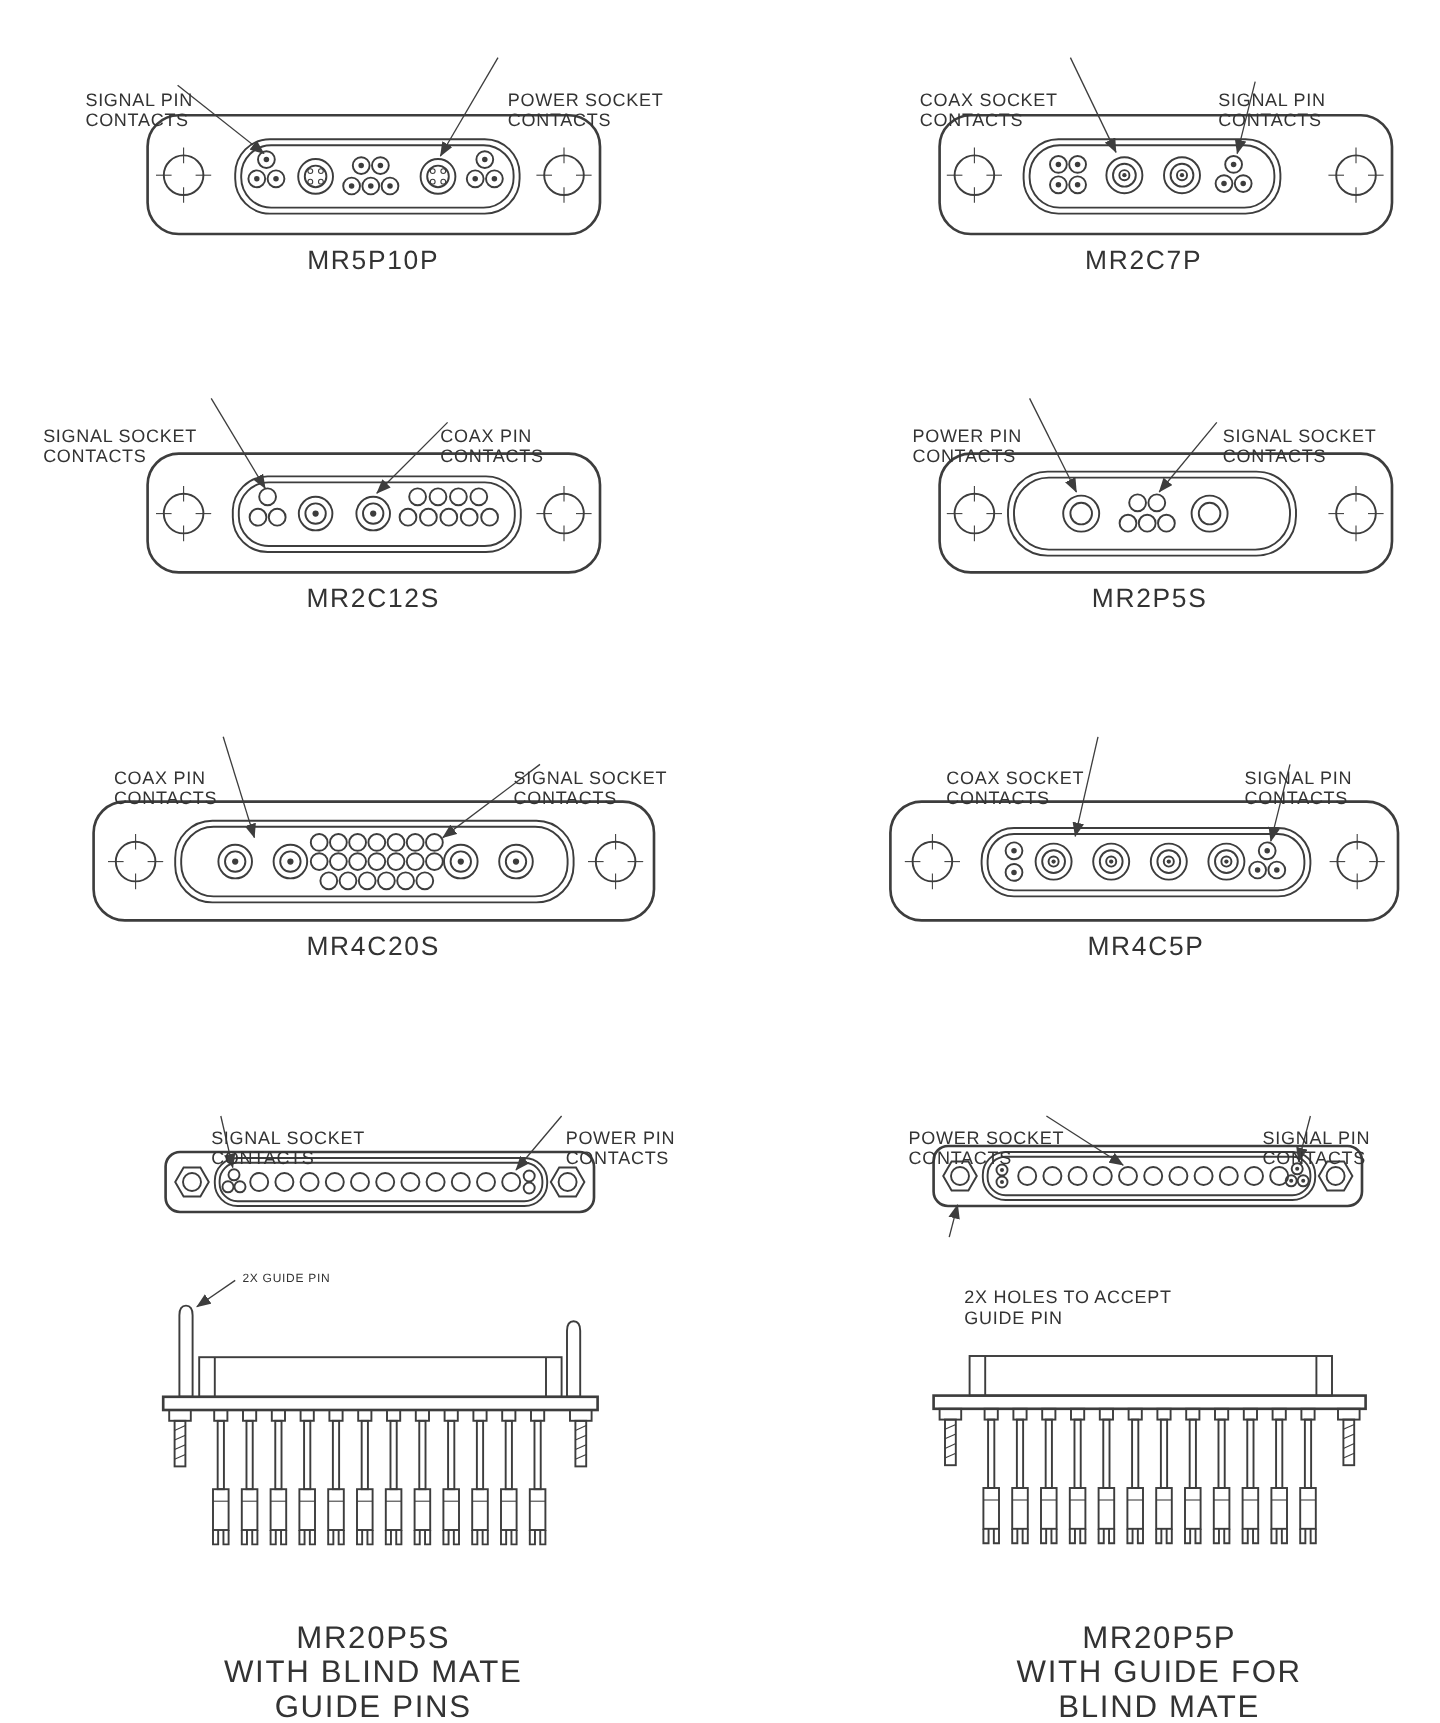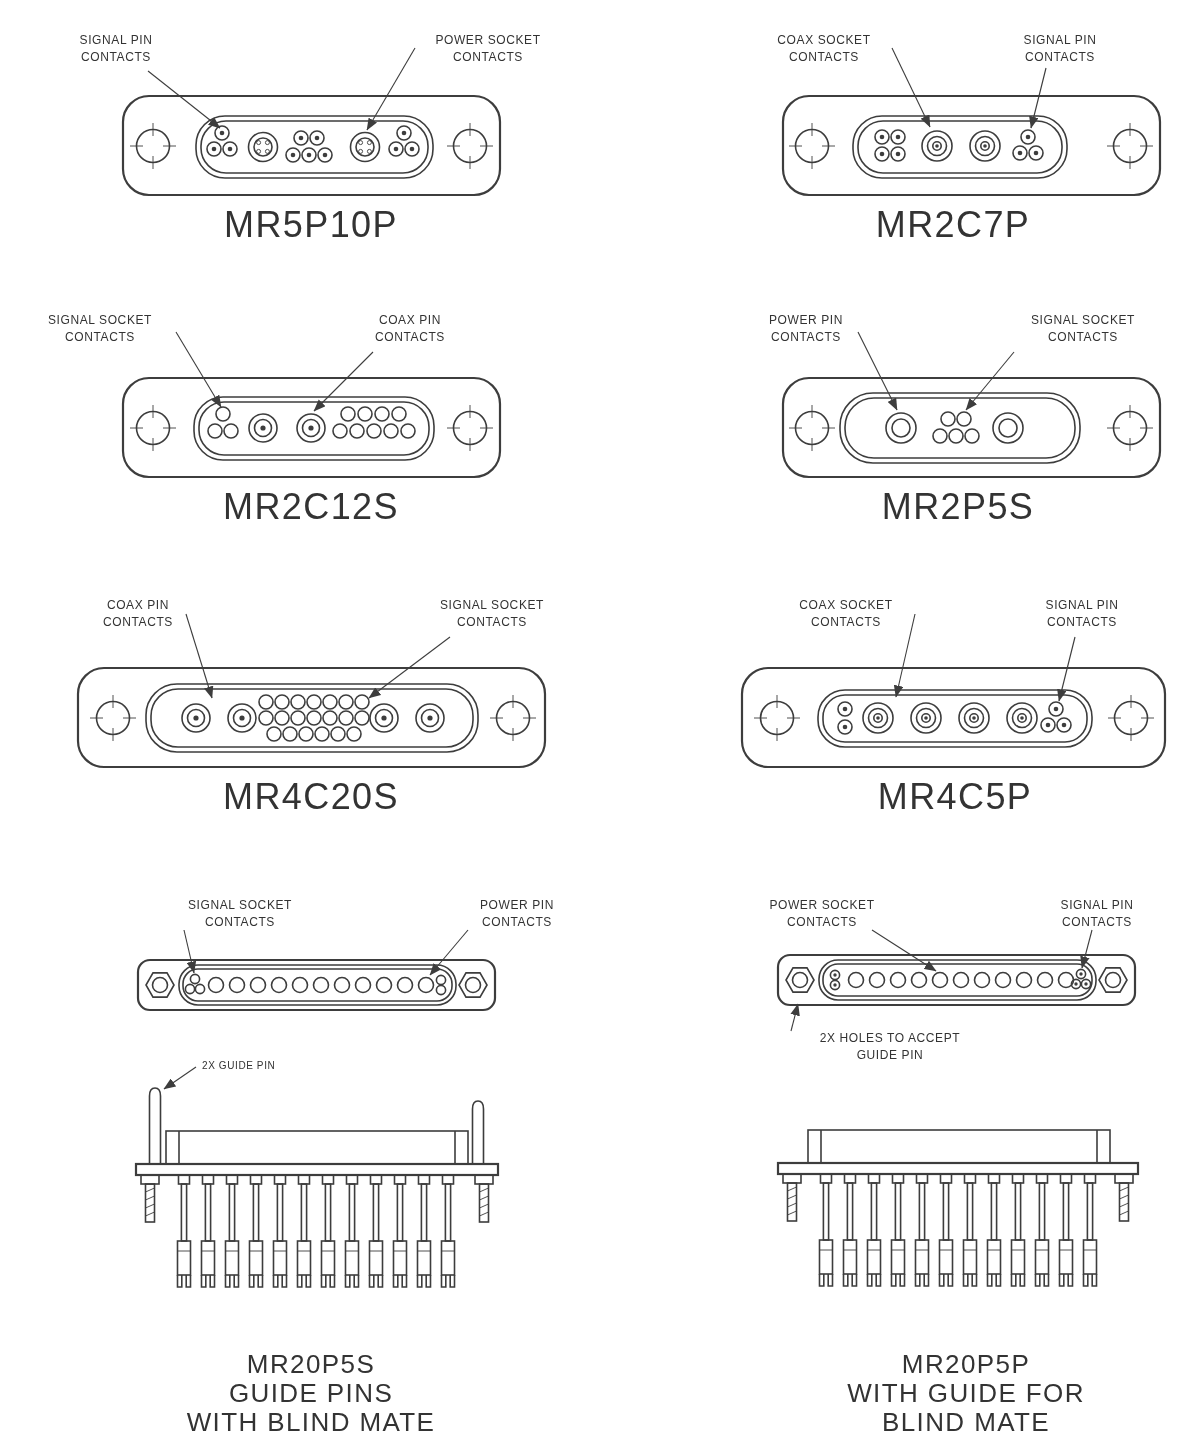--- a/index.html
+++ b/index.html
@@ -5,24 +5,24 @@
   html,body{margin:0;padding:0;background:#ffffff;}
   .canvas{position:relative;width:1200px;height:1436px;background:#ffffff;
           font-family:"Liberation Sans", sans-serif;color:#333333;overflow:hidden;}
   .art{position:absolute;left:0;top:0;}
   .art rect,.art circle,.art line,.art path,.art polygon{fill:none;stroke:#3d3d3d;stroke-width:1.6;}
   .art .ln2{stroke-width:2.2;}
   .art .hair{stroke-width:0.9;}
   .art .dot{fill:#3d3d3d;stroke:none;}
   .art .leader{stroke-width:1.1;marker-end:url(#arr);}
   .art #arr path{fill:#3d3d3d;stroke:none;}
-  .lbl{position:absolute;transform:translateX(-50%);text-align:center;
-       font-size:12px;line-height:16.5px;letter-spacing:0.6px;white-space:nowrap;}
+  .lbl{position:absolute;transform:translateX(-50%);text-align:left;
+       font-size:15px;line-height:16.5px;letter-spacing:0.6px;white-space:nowrap;margin-top:44px;}
   .note{position:absolute;font-size:10px;line-height:16.5px;letter-spacing:0.6px;white-space:nowrap;}
-  .cap{position:absolute;transform:translateX(-50%);font-size:36px;letter-spacing:1.4px;white-space:nowrap;}
+  .cap{position:absolute;transform:translateX(-50%);font-size:22px;letter-spacing:1.4px;white-space:nowrap;}
   .capm{position:absolute;transform:translateX(-50%);text-align:center;
         font-size:26px;line-height:29px;letter-spacing:1.4px;white-space:nowrap;margin-top:44px;}
 </style>
 </head>
 <body>
 
 <div class="canvas">
 
 <svg class="art" width="1200" height="1436" viewBox="0 0 1200 1436">
 <defs>
@@ -395,22 +395,22 @@
   <div>SIGNAL SOCKET</div>
   <div>CONTACTS</div>
 </div>
 <div class="lbl" style="left:517px;top:897px">
   <div>POWER PIN</div>
   <div>CONTACTS</div>
 </div>
 <div class="note" style="left:202px;top:1058px">2X GUIDE PIN</div>
 <div class="capm" style="left:311px;top:1306px">
   <div>MR20P5S</div>
+  <div>WITH BLIND MATE</div>
   <div>GUIDE PINS</div>
-  <div>WITH BLIND MATE</div>
 </div>
 
 <div class="lbl" style="left:822px;top:897px">
   <div>POWER SOCKET</div>
   <div>CONTACTS</div>
 </div>
 <div class="lbl" style="left:1097px;top:897px">
   <div>SIGNAL PIN</div>
   <div>CONTACTS</div>
 </div>

